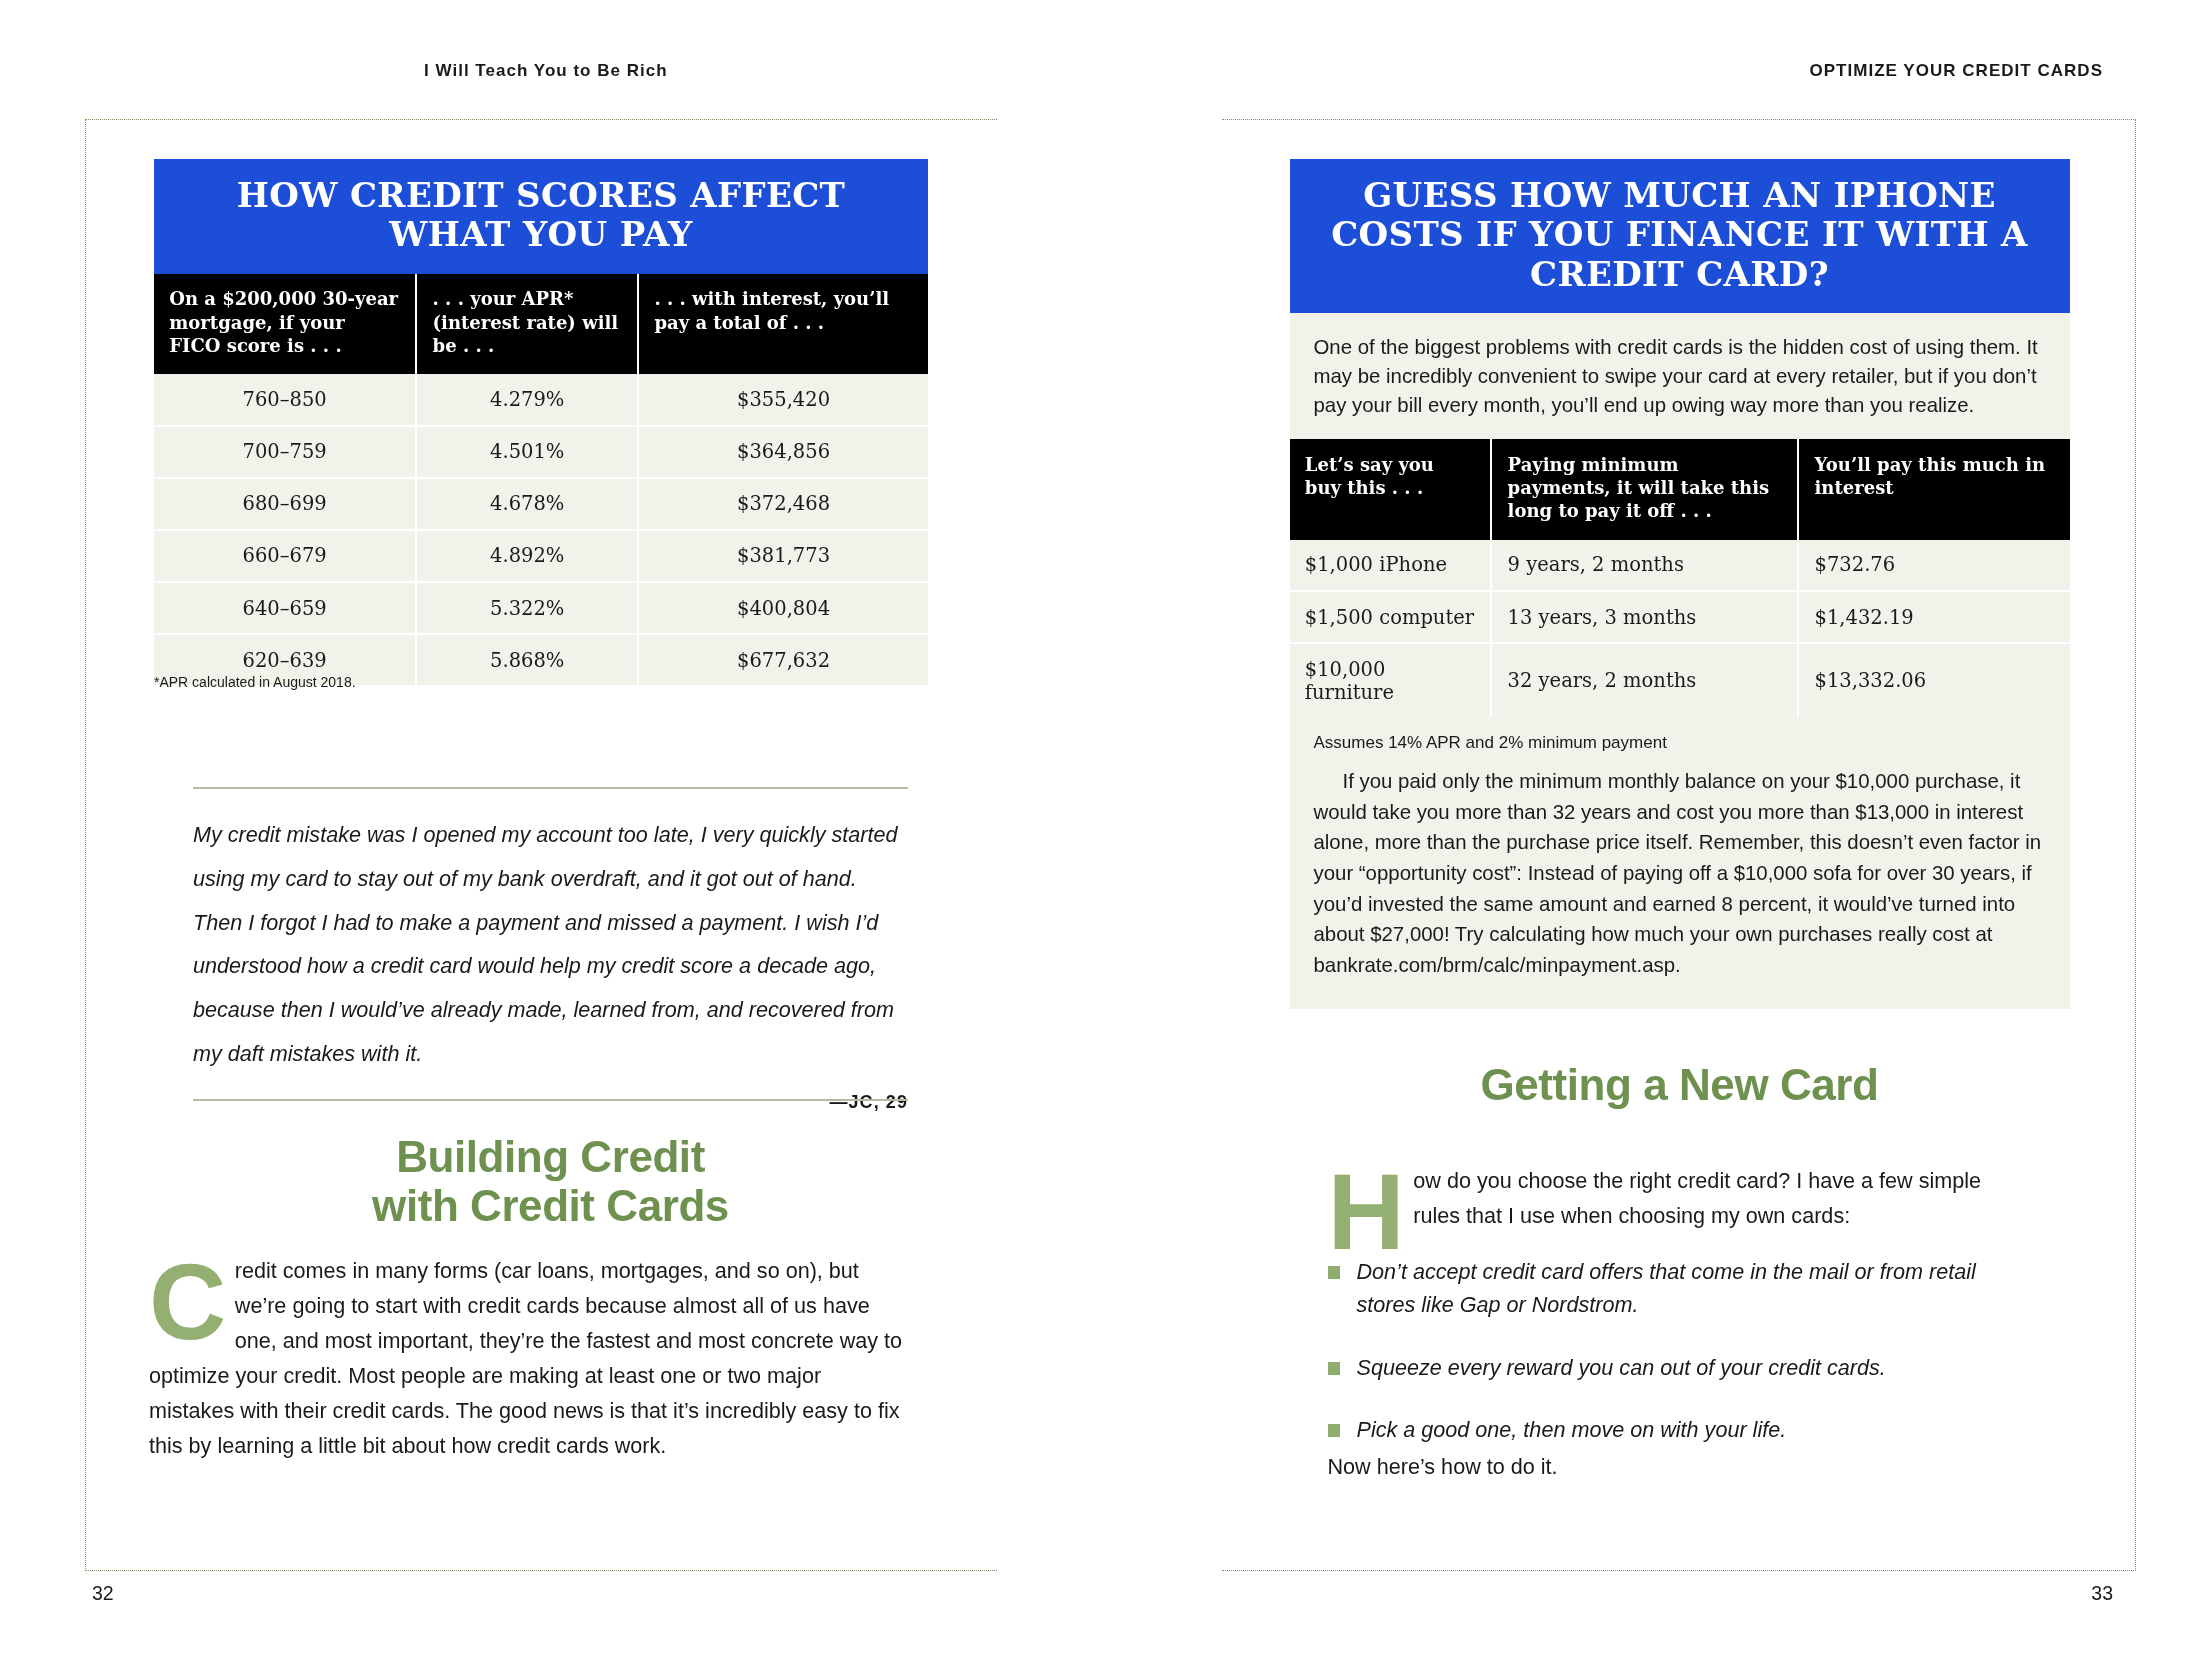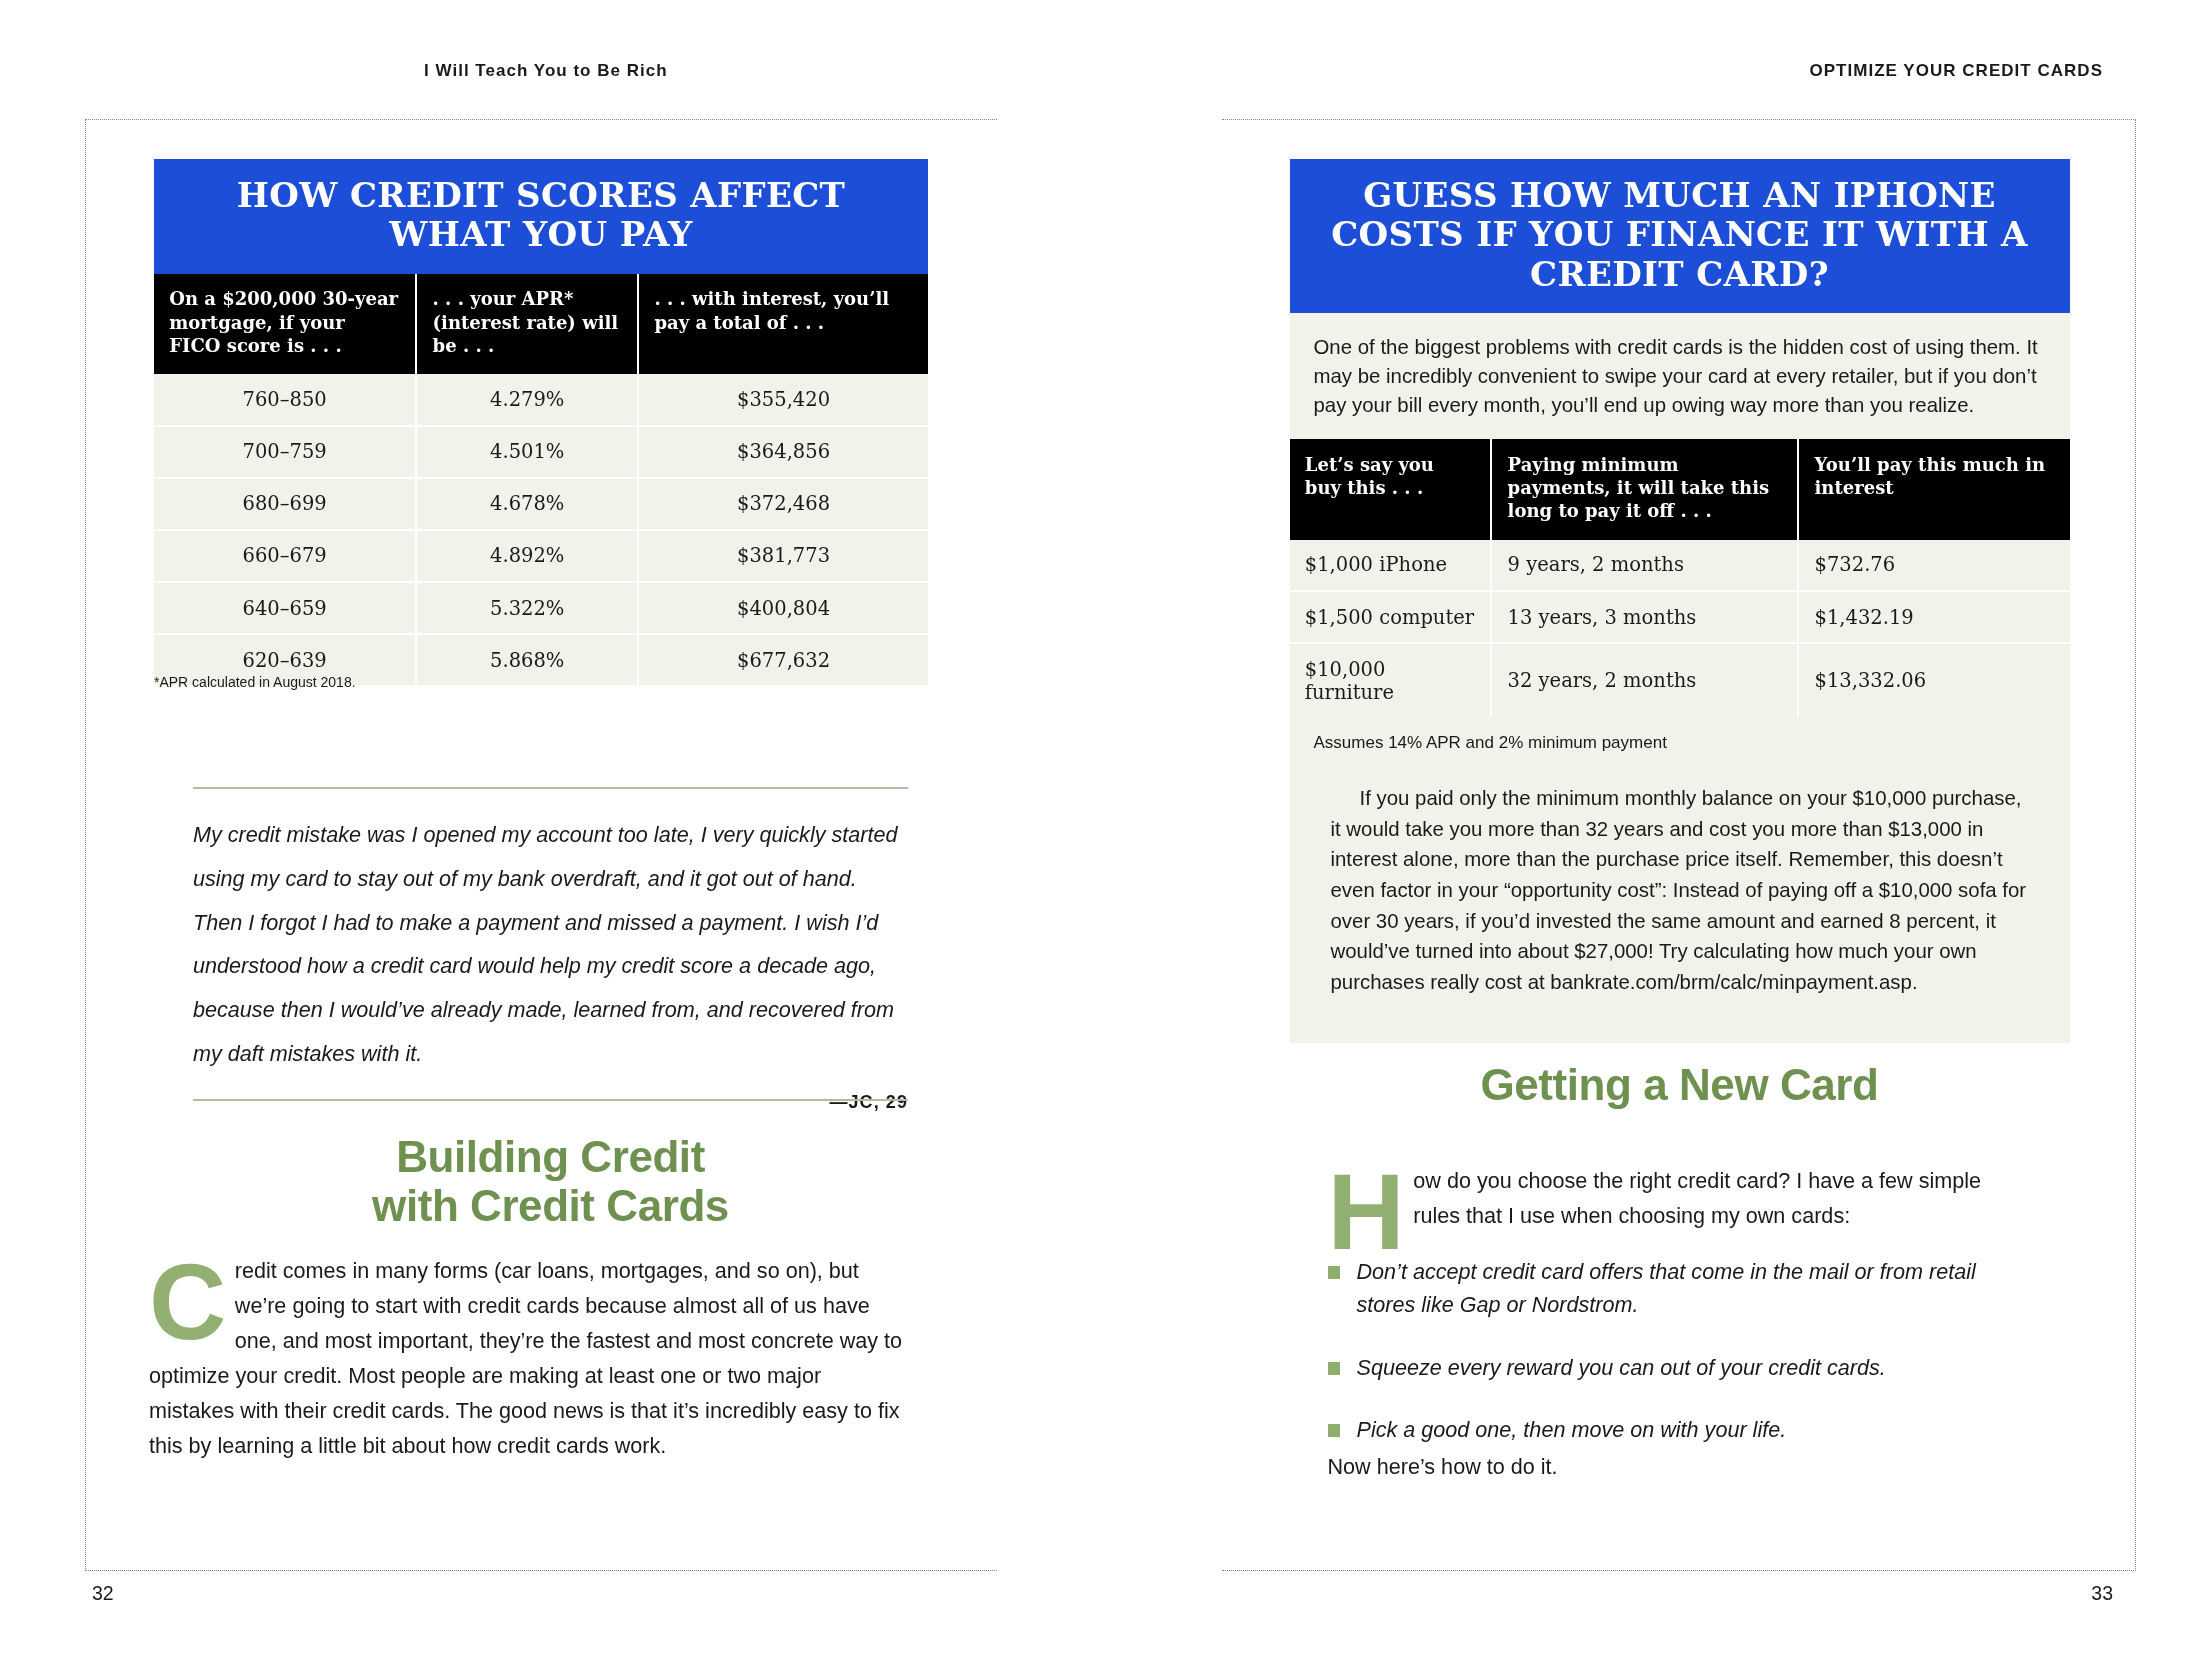--- a/index.html
+++ b/index.html
@@ -231,21 +231,21 @@
     background: #f2f1ea;
     padding: 15.3px 24px 5.1px 24px;
     font-size: 17px;
   }
   .box-tail {
     background: #f2f1ea;
     padding: 8.5px 24px 29px 24px;
     font-size: 20.4px;
     line-height: 1.5;
   }
-  .box-tail p { margin: 17px; text-indent: 29px; }
+  .box-tail p { margin: 0; text-indent: 29px; }
 
   ul.bullets {
     position: absolute;
     left: 1327px;
     top: 1255px;
     width: 687px;
     list-style: none;
     margin: 0;
     padding: 0;
   }

